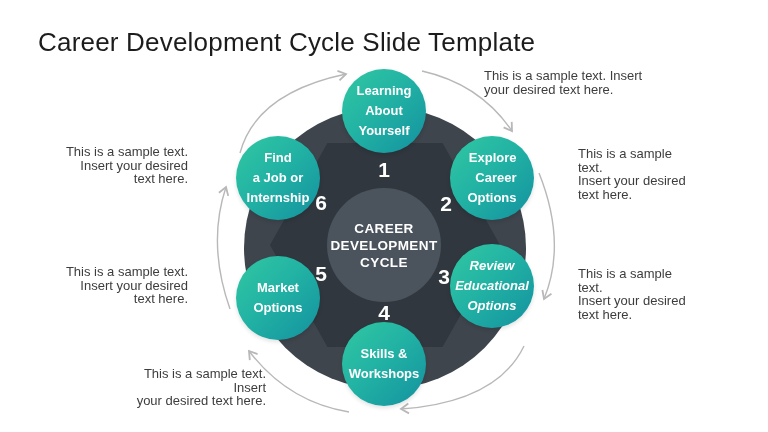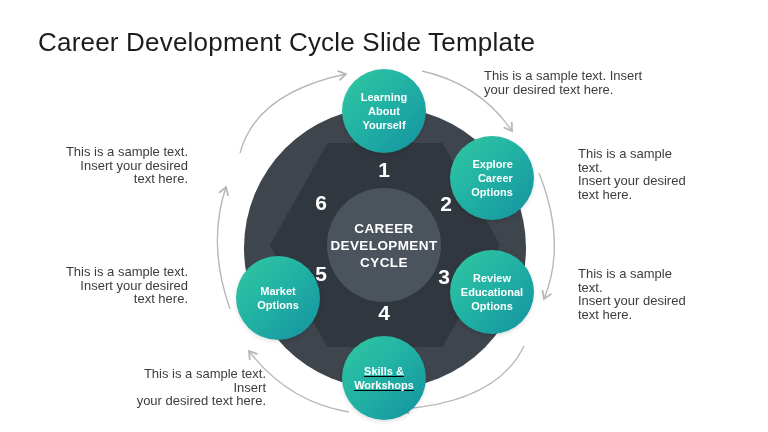--- a/index.html
+++ b/index.html
@@ -33,31 +33,31 @@
     color:#ffffff;font-weight:bold;font-size:13.5px;line-height:17px;
     letter-spacing:0.4px;white-space:pre-line;
   }
   .step-circle{
     position:absolute;width:84px;height:84px;border-radius:50%;
     background:linear-gradient(135deg,#31c7a2 0%,#22b3a4 45%,#13919f 100%);
     display:flex;align-items:center;justify-content:center;text-align:center;
     box-shadow:0 2px 4px rgba(0,0,0,0.12);
   }
   .step-label{
-    color:#ffffff;font-weight:bold;font-size:11px;line-height:14px;
+    color:#ffffff;font-weight:bold;font-size:13px;line-height:20px;
     white-space:pre-line;
   }
   .step-number{
     position:absolute;transform:translate(-50%,-50%);
     color:#ffffff;font-weight:bold;font-size:21px;
   }
   .s1{left:342px;top:69px;}  .n1{left:384px;top:170px;}
   .s2{left:450px;top:136px;text-align:right;} .n2{left:446px;top:204px;}
-  .s3{left:450px;top:250px;} .n3{left:444px;top:277px;}
-  .s4{left:342px;top:336px;text-decoration:underline;} .n4{left:384px;top:313px;}
+  .s3{left:450px;top:244px;font-style:italic;} .n3{left:444px;top:277px;}
+  .s4{left:342px;top:322px;} .n4{left:384px;top:313px;}
   .s5{left:236px;top:256px;} .n5{left:321px;top:274px;}
   .s6{left:236px;top:136px;} .n6{left:321px;top:203px;}
   
   .note{
     position:absolute;font-size:13px;line-height:13.5px;color:#3d3d3d;
     white-space:pre-line;
   }
   .note-top-right{left:484px;top:69px;width:160px;text-align:left;}
   .note-right-top{left:578px;top:147px;width:120px;text-align:left;}
   .note-right-bottom{left:578px;top:267px;width:120px;text-align:left;}
@@ -119,20 +119,25 @@
 Options</div>
   </div>
   <div class="step-circle s4">
     <div class="step-label">Skills &amp;
 Workshops</div>
   </div>
   <div class="step-circle s5">
     <div class="step-label">Market
 Options</div>
   </div>
+  <div class="step-circle s6">
+    <div class="step-label">Find
+a Job or
+Internship</div>
+  </div>
 
   <div class="note note-top-right">This is a sample text. Insert
 your desired text here.</div>
   <div class="note note-right-top">This is a sample text.
 Insert your desired
 text here.</div>
   <div class="note note-right-bottom">This is a sample text.
 Insert your desired
 text here.</div>
   <div class="note note-left-top">This is a sample text.

